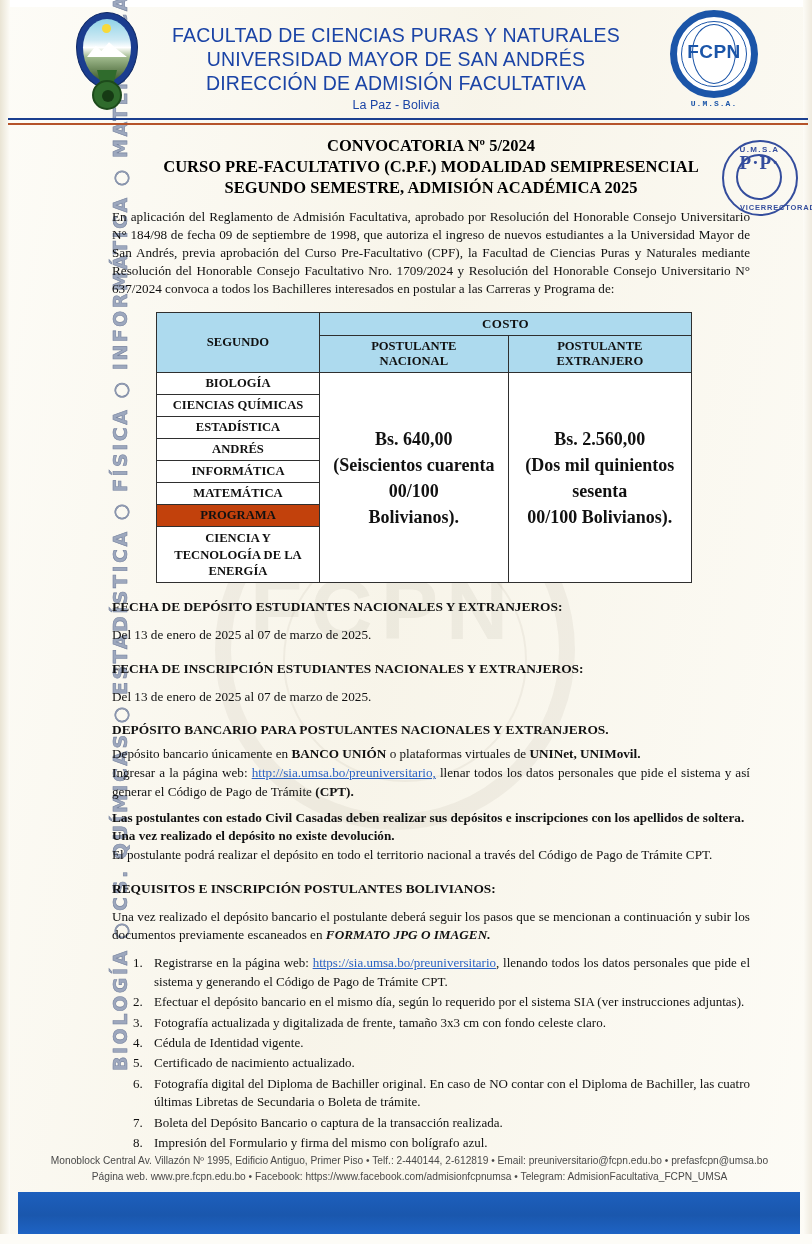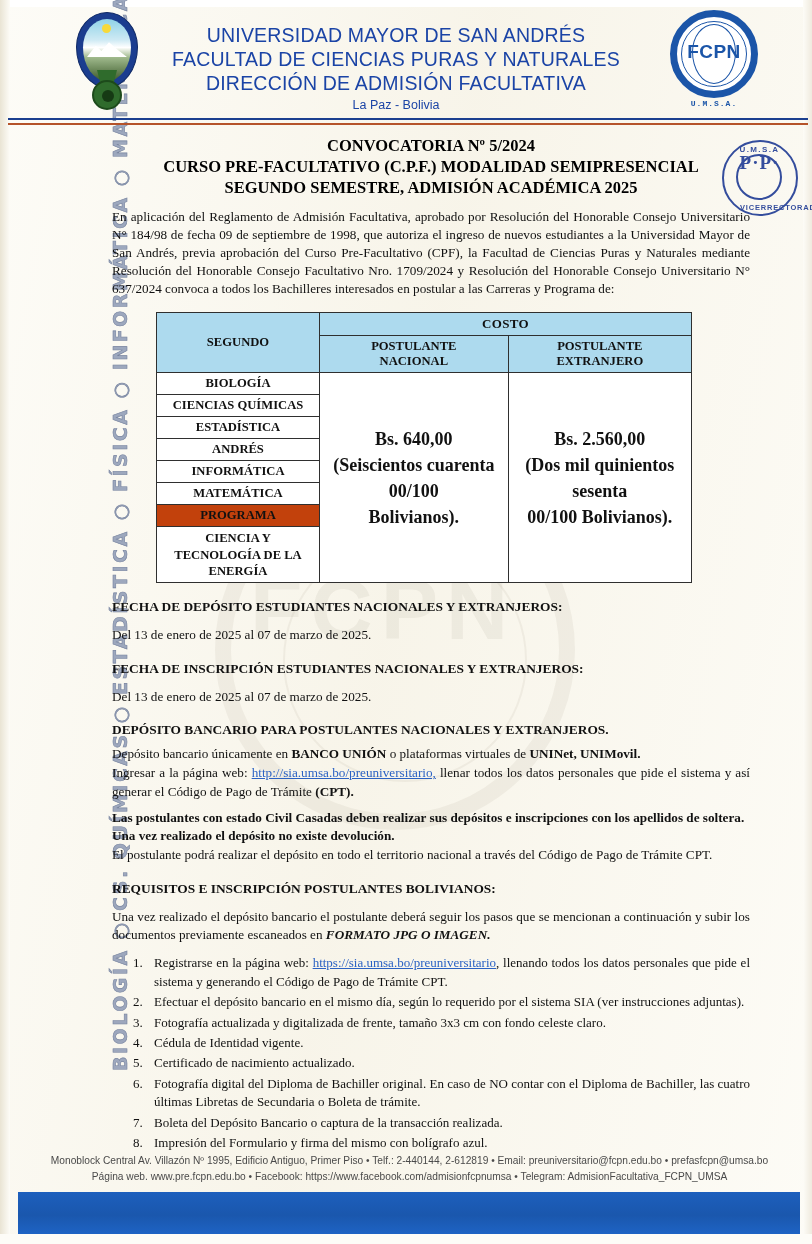--- a/index.html
+++ b/index.html
@@ -313,22 +313,22 @@
     <div class="shield-outer"></div>
     <div class="shield-inner">
       <div class="sun"></div>
       <div class="mtn"></div>
     </div>
     <div class="ribbon"></div>
     <div class="medal"></div>
   </div>
 
   <div class="header-titles">
+    <div class="line">FACULTAD DE CIENCIAS PURAS Y NATURALES</div>
     <div class="line">UNIVERSIDAD MAYOR DE SAN ANDRÉS</div>
-    <div class="line">FACULTAD DE CIENCIAS PURAS Y NATURALES</div>
     <div class="line">DIRECCIÓN DE ADMISIÓN FACULTATIVA</div>
     <div class="sub">La Paz - Bolivia</div>
   </div>
 
   <div class="logo-fcpn">
     <div class="ring"></div>
     <div class="ring2"></div>
     <div class="oval"></div>
     <div class="fcpn-text">FCPN</div>
     <div class="umsa-text">U.M.S.A.</div>

